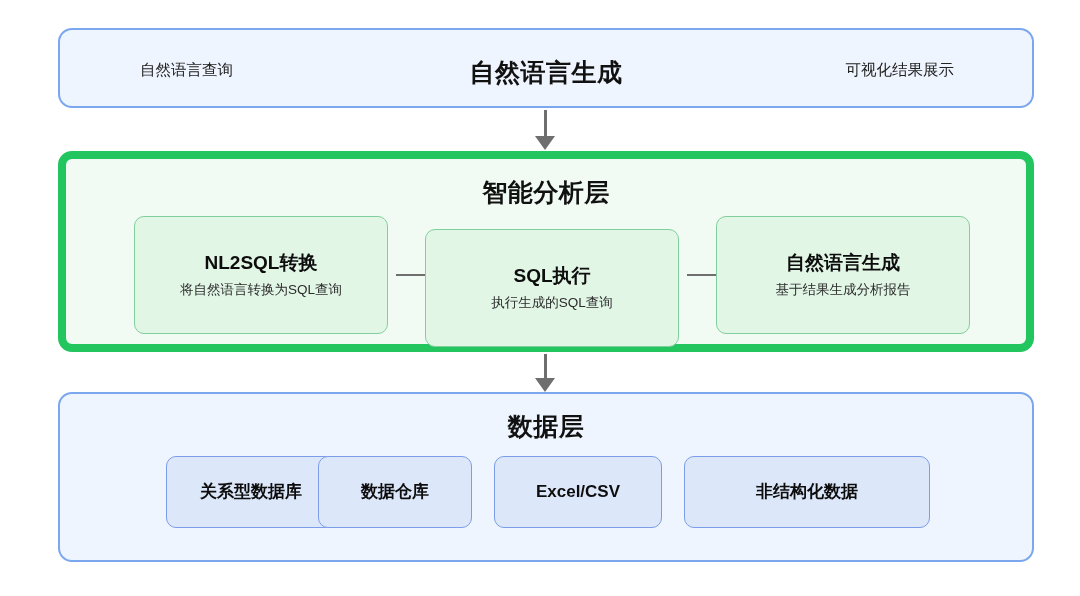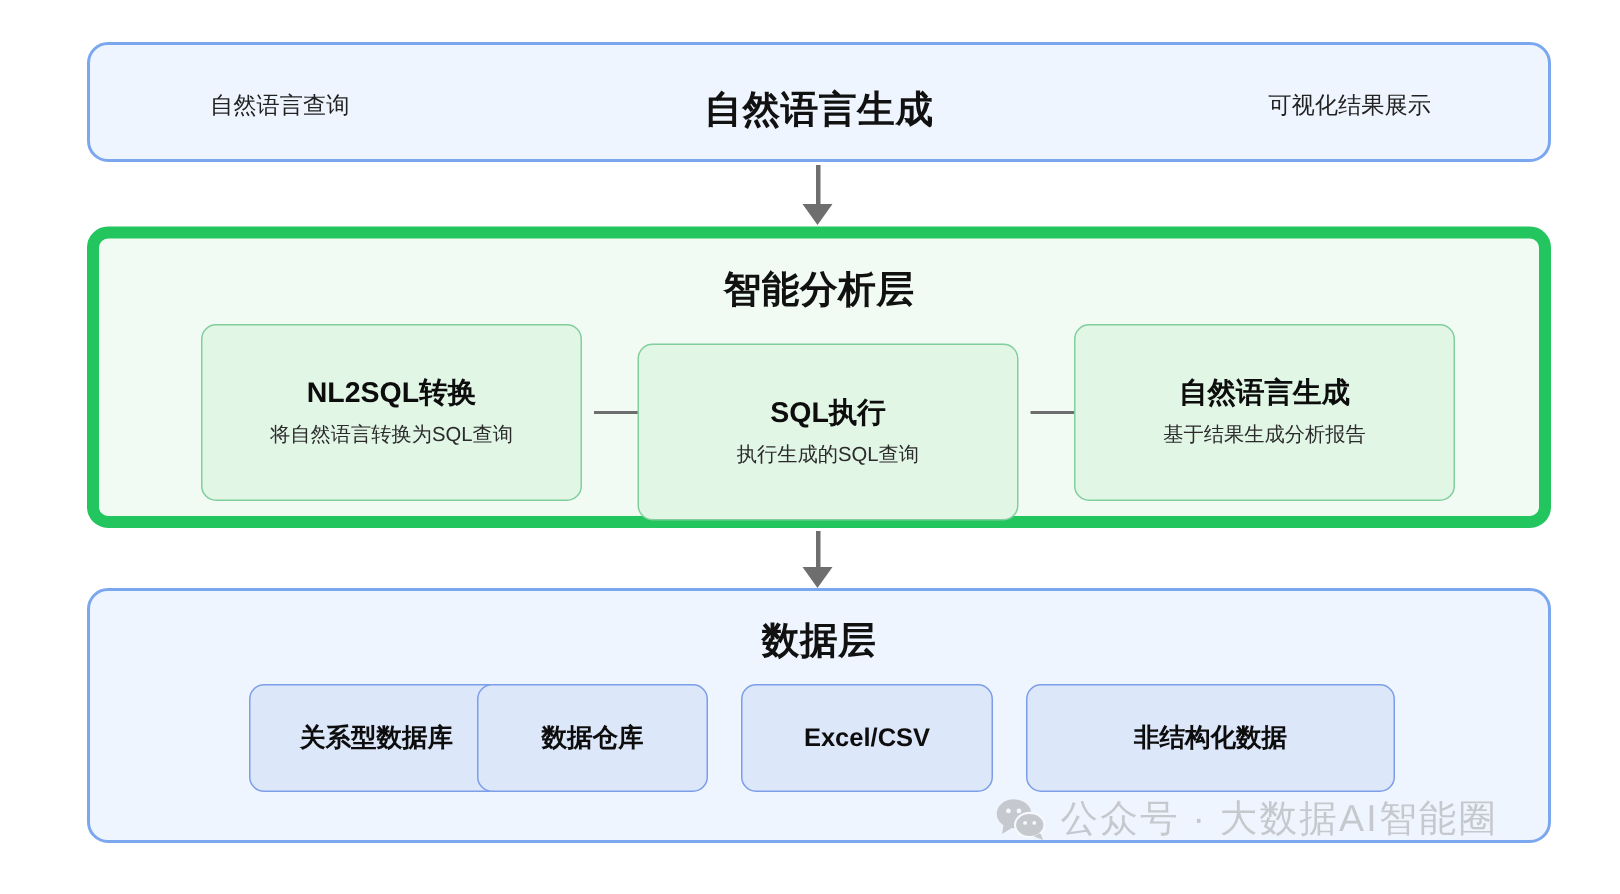--- a/index.html
+++ b/index.html
@@ -228,29 +228,14 @@
 
     <div class="card card-blue" style="left:258px; top:62px; width:154px; height:72px;">
       <div class="card-title">数据仓库</div>
     </div>
 
     <div class="card card-blue" style="left:624px; top:62px; width:246px; height:72px;">
       <div class="card-title">非结构化数据</div>
     </div>
   </div>
 
-  <div class="watermark" style="left:664px; top:529px;">
-    <span class="wechat-icon">
-      <svg width="34" height="28" viewBox="0 0 34 28" xmlns="http://www.w3.org/2000/svg">
-        <ellipse cx="12" cy="10.5" rx="11.5" ry="9.6" fill="#8d8d8d"></ellipse>
-        <polygon points="5,18 4,24 10.5,20" fill="#8d8d8d"></polygon>
-        <circle cx="8.3" cy="8.6" r="1.55" fill="#ffffff"></circle>
-        <circle cx="15.3" cy="8.6" r="1.55" fill="#ffffff"></circle>
-        <ellipse cx="22.5" cy="18" rx="9.8" ry="8.1" fill="#8d8d8d" stroke="#ffffff" stroke-width="1.4"></ellipse>
-        <polygon points="29.5,23.5 31.5,28 25,25.5" fill="#8d8d8d"></polygon>
-        <circle cx="19.4" cy="16.6" r="1.3" fill="#ffffff"></circle>
-        <circle cx="25.5" cy="16.6" r="1.3" fill="#ffffff"></circle>
-      </svg>
-    </span>
-    <span class="wm-text">公众号 · 大数据AI智能圈</span>
-  </div>
 
 </div>
 
 </body></html>

